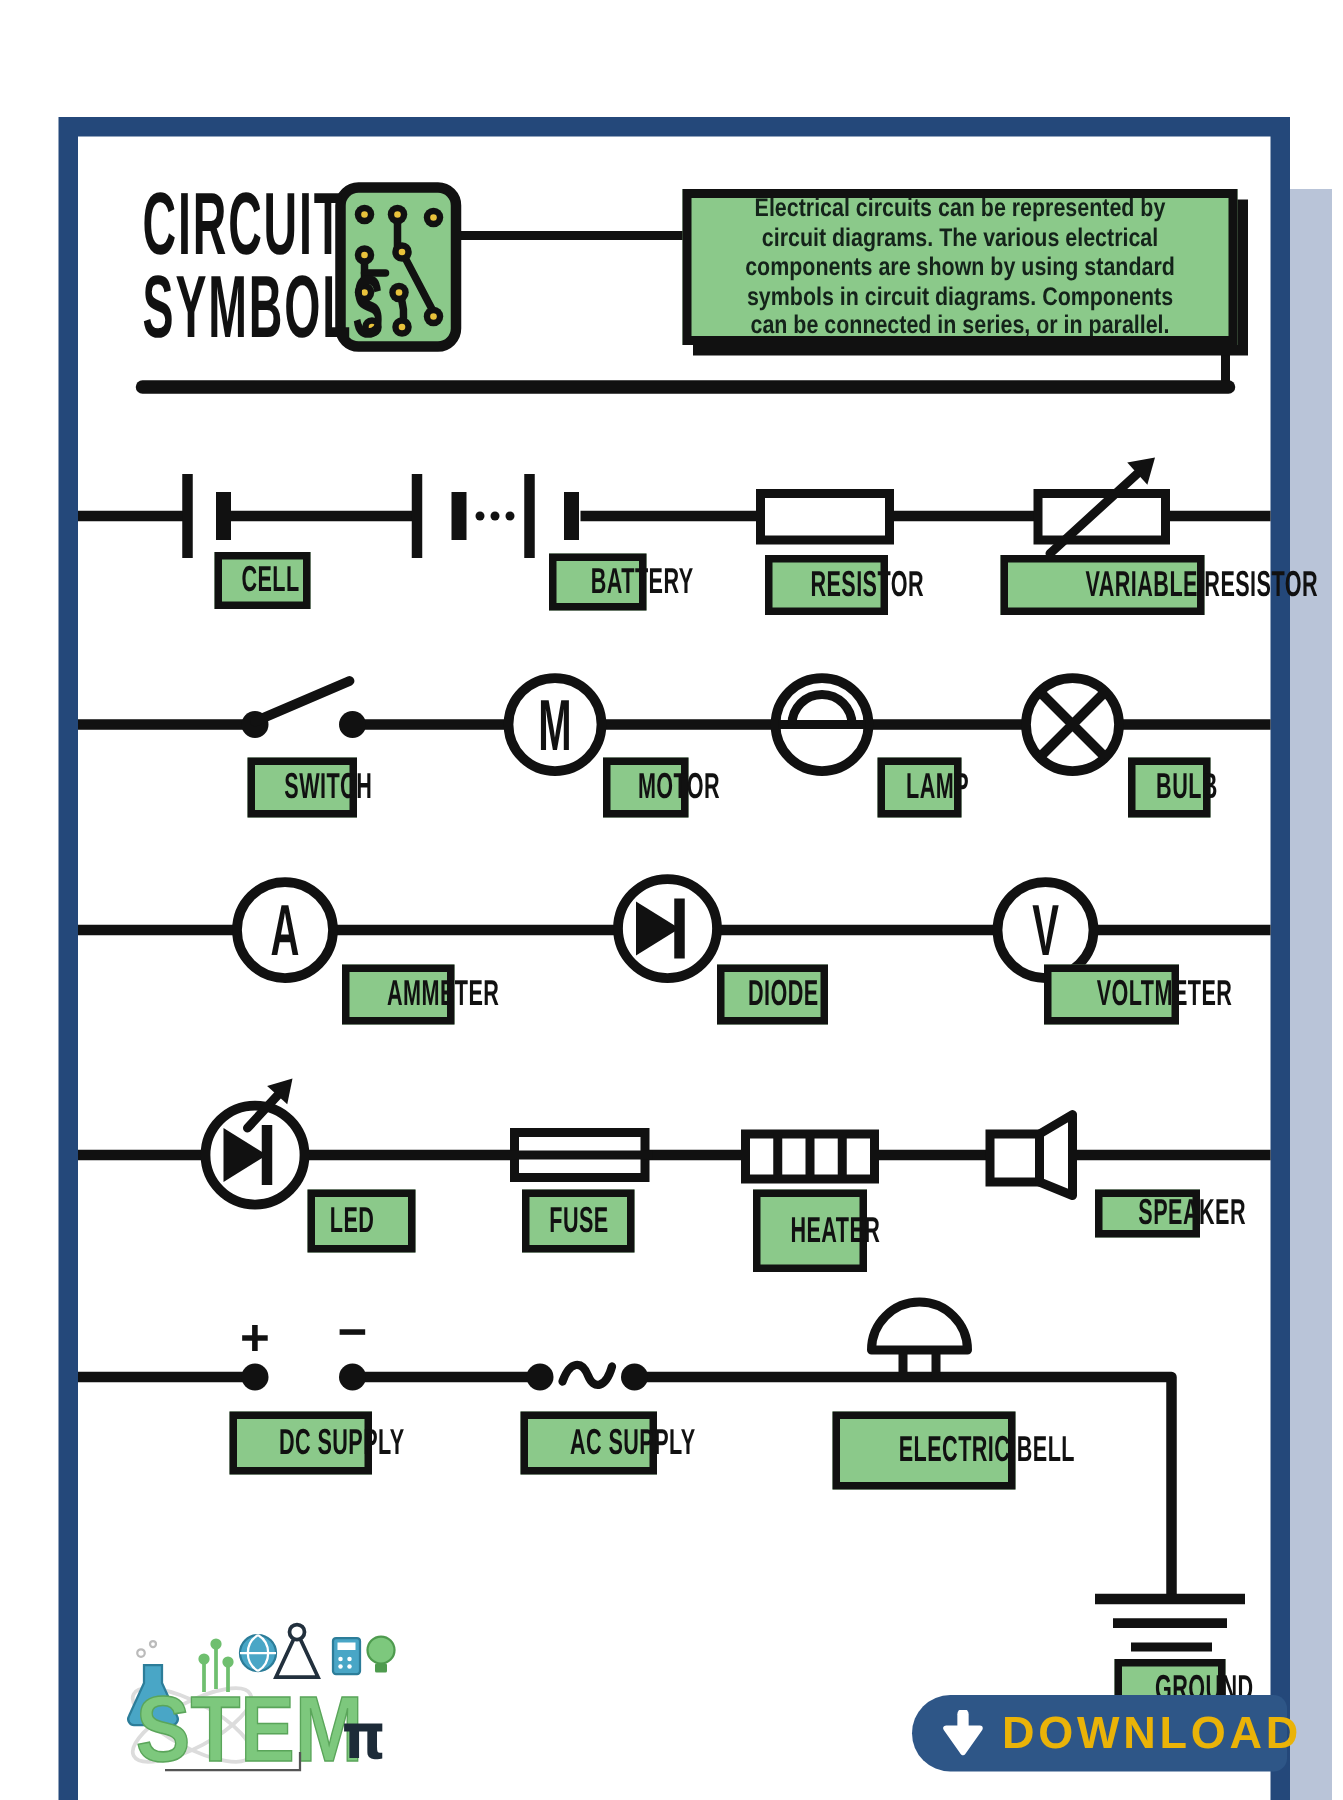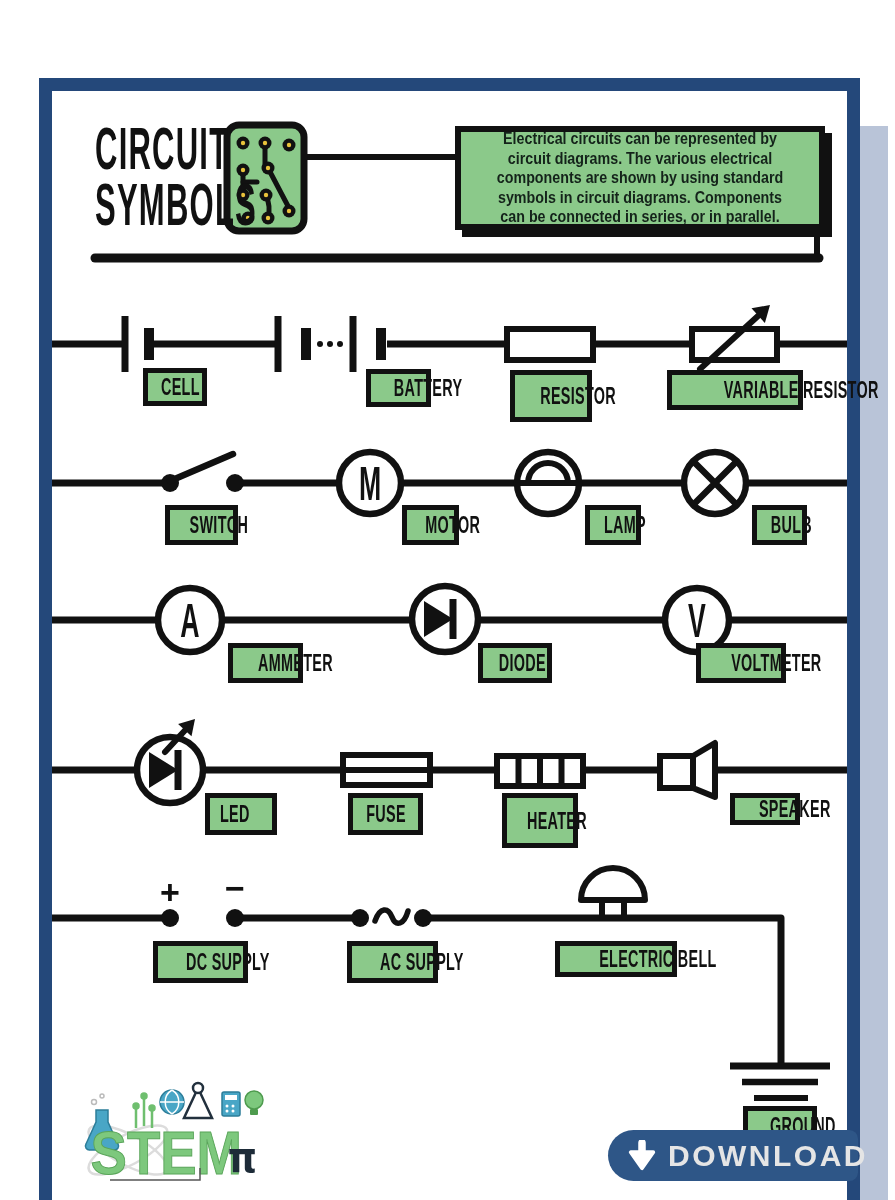--- a/index.html
+++ b/index.html
@@ -37,21 +37,21 @@
         font-weight:bold;color:var(--ink);}
   .meter{width:40px;height:46px;font-size:46px;transform:scale(0.58,1.05);}
   .polarity{width:30px;height:32px;font-size:34px;}
 
   .stem-logo{position:absolute;left:80px;top:1022px;z-index:3;}
 
   .download-btn{position:absolute;left:608px;top:1082px;width:250px;height:51px;z-index:10;
         background:var(--button);border-radius:26px 9px 9px 26px;display:flex;align-items:center;
         cursor:pointer;border:none;}
   .download-btn .arrow{margin-left:12px;margin-right:10px;flex:0 0 auto;}
-  .download-btn .dl-text{color:#e5e5e5;font-weight:bold;font-size:30px;letter-spacing:2.5px;
+  .download-btn .dl-text{color:#eab308;font-weight:bold;font-size:30px;letter-spacing:2.5px;
         font-family:"Liberation Sans",sans-serif;}
 </style>
 </head>
 <body>
 
 <div class="page">
 
   <div class="poster-shadow"></div>
   <div class="poster"></div>
 
@@ -198,21 +198,21 @@
   <div class="textbox">
     <p class="textbox-text">Electrical circuits can be represented by circuit diagrams. The various electrical components are shown by using standard symbols in circuit diagrams. Components can be connected in series, or in parallel.</p>
   </div>
 
   <div class="label" style="left:143px;top:320px;width:64px;height:38px">
       <span class="cond">CELL</span>
     </div>
   <div class="label" style="left:366px;top:321px;width:65px;height:38px">
       <span class="cond">BATTERY</span>
     </div>
-  <div class="label" style="left:510px;top:322px;width:82px;height:52px">
+  <div class="label" style="left:510px;top:322px;width:82px;height:40px">
       <span class="cond">RESISTOR</span>
     </div>
   <div class="label" style="left:667px;top:322px;width:136px;height:40px">
       <span class="cond">VARIABLE RESISTOR</span>
     </div>
 
   <div class="label" style="left:165px;top:457px;width:73px;height:40px">
       <span class="cond">SWITCH</span>
     </div>
   <div class="label" style="left:402px;top:457px;width:57px;height:40px">
@@ -247,21 +247,21 @@
   <div class="label" style="left:730px;top:745px;width:70px;height:32px">
       <span class="cond">SPEAKER</span>
     </div>
 
   <div class="label" style="left:153px;top:893px;width:95px;height:42px">
       <span class="cond">DC SUPPLY</span>
     </div>
   <div class="label" style="left:347px;top:893px;width:91px;height:42px">
       <span class="cond">AC SUPPLY</span>
     </div>
-  <div class="label" style="left:555px;top:893px;width:122px;height:36px">
+  <div class="label" style="left:555px;top:893px;width:122px;height:52px">
       <span class="cond">ELECTRIC BELL</span>
     </div>
 
   <div class="label" style="left:743px;top:1058px;width:74px;height:40px">
       <span class="cond">GROUND</span>
     </div>
 
   <div class="sym-letter meter" style="left:350px;top:412px">M</div>
   <div class="sym-letter meter" style="left:170px;top:549px">A</div>
   <div class="sym-letter meter" style="left:677px;top:549px">V</div>

